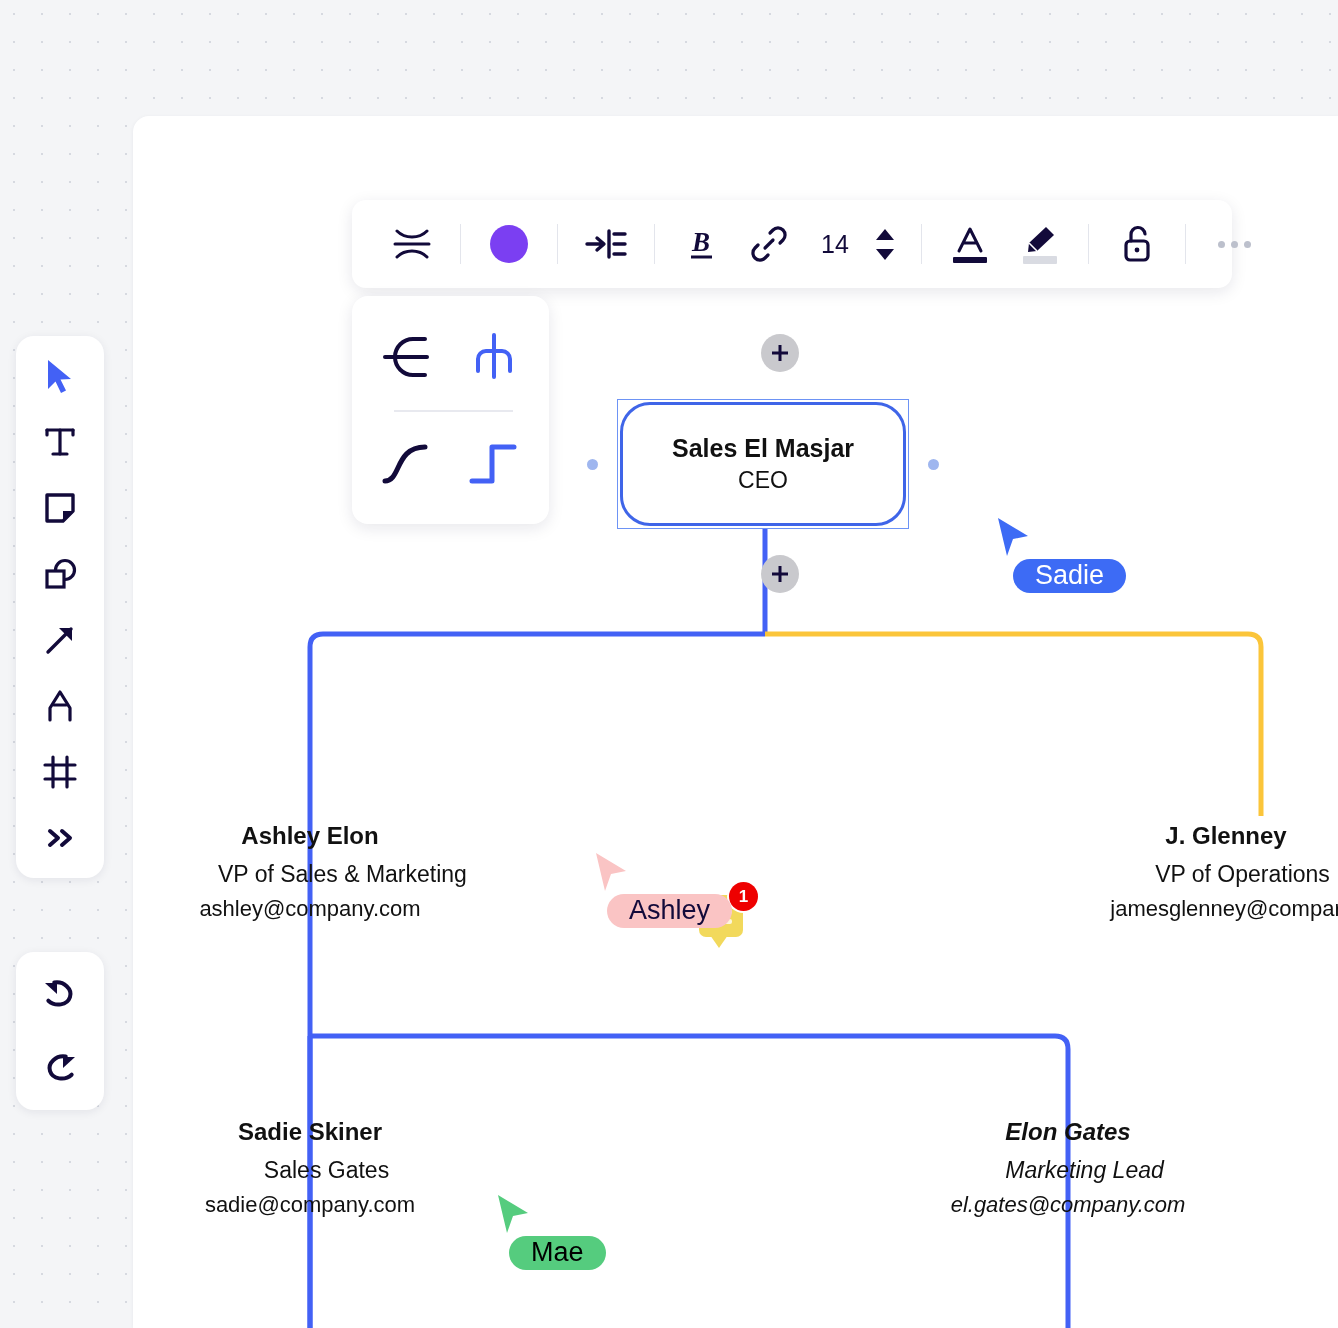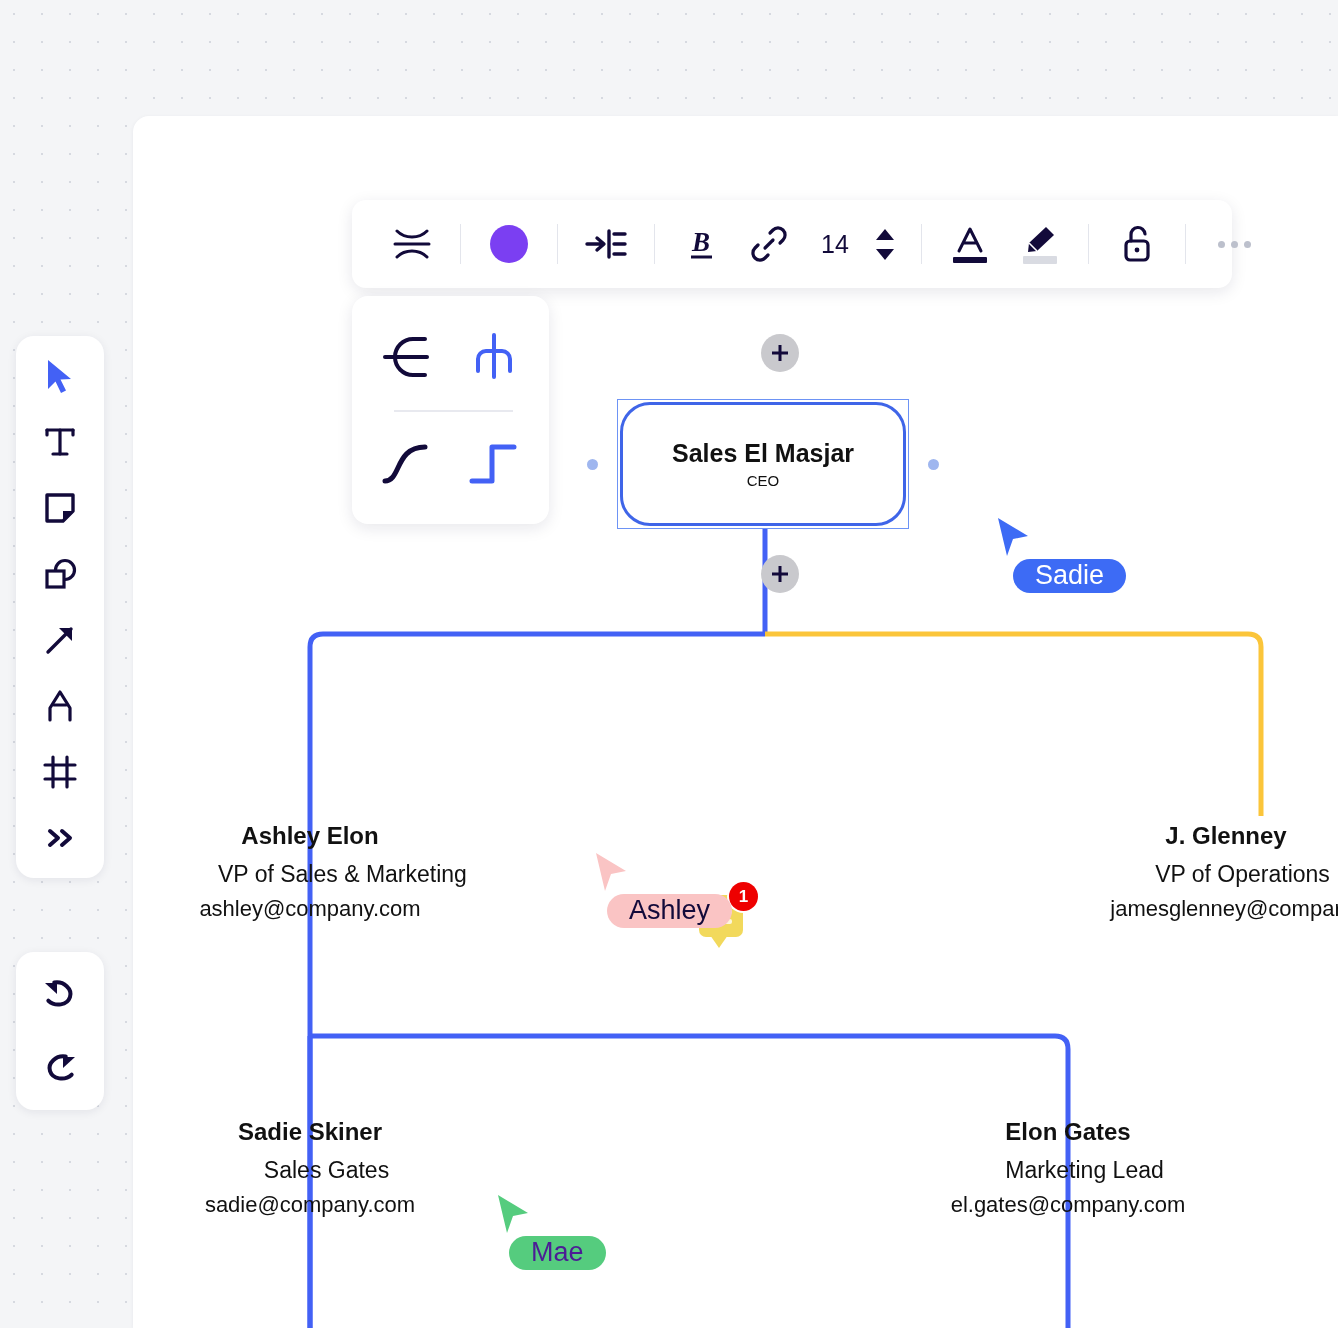--- a/index.html
+++ b/index.html
@@ -141,21 +141,21 @@
   }
   .ceo-box {
     position:absolute; left:3px; top:3px; right:3px; bottom:3px;
     border: 3px solid #3f65e8;
     border-radius: 30px;
     background: #ffffff;
     display:flex; flex-direction:column; align-items:center; justify-content:center;
     gap: 4px;
   }
   .ceo-name { font-size: 25px; font-weight: 700; color:#111; }
-  .ceo-title { font-size: 15px; color:#111; }
+  .ceo-title { font-size: 23px; color:#111; }
   .handle-dot {
     position:absolute; width:11px; height:11px; border-radius:50%;
     background:#9fb6ef;
   }
 
   .plus-btn {
     position:absolute;
     width: 38px; height: 38px; border-radius: 50%;
     background: #c9c9cd;
     display:flex; align-items:center; justify-content:center;
@@ -180,21 +180,21 @@
   .cursor-pill {
     position:absolute;
     border-radius: 999px;
     padding: 2px 22px;
     font-size: 27px;
     line-height: 1.1;
     white-space: nowrap;
   }
   .pill-sadie { background:#3d6bf5; color:#ffffff; }
   .pill-natalie { background:#fac4c4; color:#120a3a; }
-  .pill-mae { background:#55cc7e; color:#4c1d95; }
+  .pill-mae { background:#55cc7e; color:#000000; }
 
   
   .comment-pin { position:absolute; left:566px; top:779px; cursor:pointer; }
   .comment-body {
     width: 44px; height: 42px; background:#f2d95c; border-radius:7px;
     position:relative;
     display:flex; flex-direction:column; align-items:center; justify-content:center; gap:5px;
     box-shadow: 0 0 0 3px #ffffff;
   }
   .comment-body i { display:block; width:22px; height:5px; background:#fdf6da; border-radius:2px; }
@@ -267,21 +267,21 @@
       <div class="p-role">VP of Operations</div>
       <div class="p-mail">jamesglenney@compar</div>
     </div>
 
     <div class="person" style="left:52px; top:1002px; width:250px;">
       <div class="p-name">Sadie Skiner</div>
       <div class="p-role">Sales Gates</div>
       <div class="p-mail">sadie@company.com</div>
     </div>
 
-    <div class="person" style="left:810px; top:1002px; width:250px;">
+    <div class="person" style="left:810px; top:1002px; width:250px;font-style:italic;">
       <div class="p-name">Elon Gates</div>
       <div class="p-role">Marketing Lead</div>
       <div class="p-mail">el.gates@company.com</div>
     </div>
 
     <div class="comment-pin">
       <div class="comment-body">
         <i></i>
           <i></i>
         <div class="comment-tail"></div>

